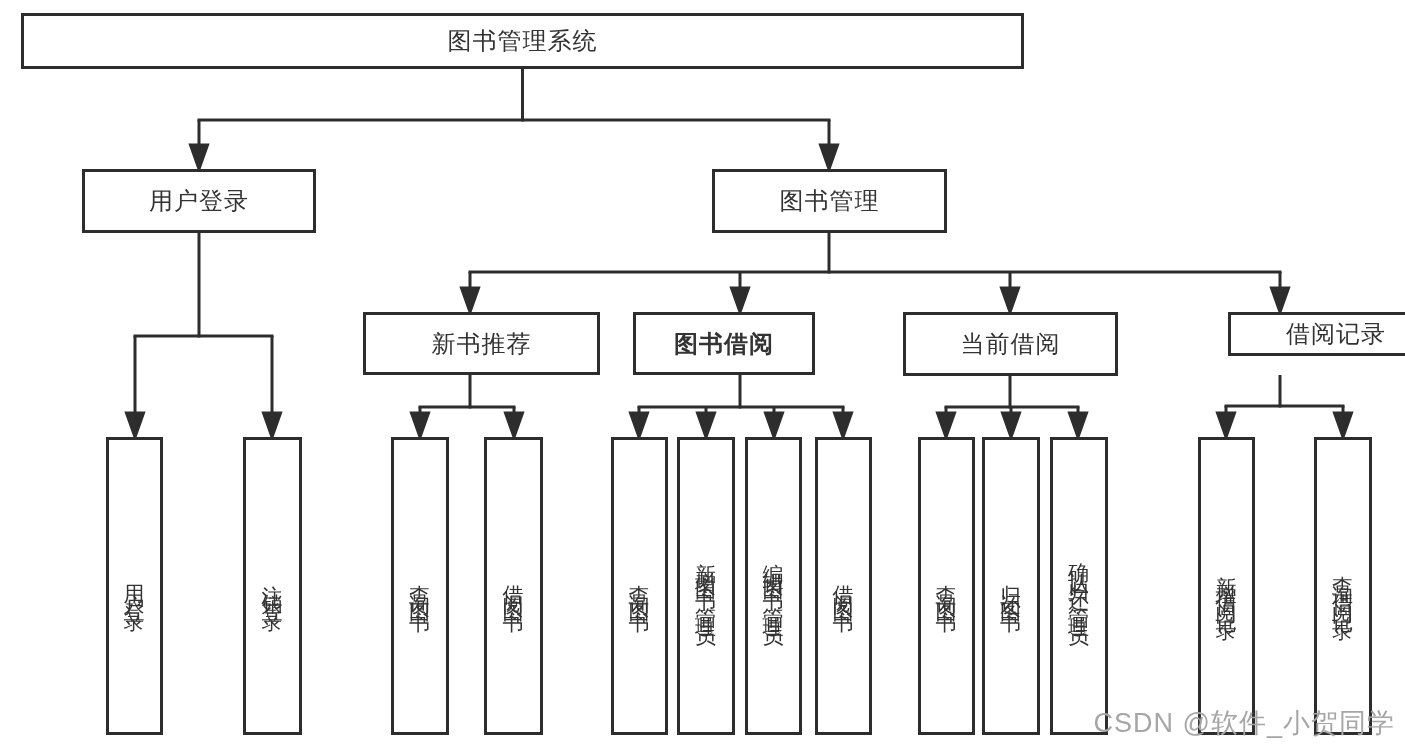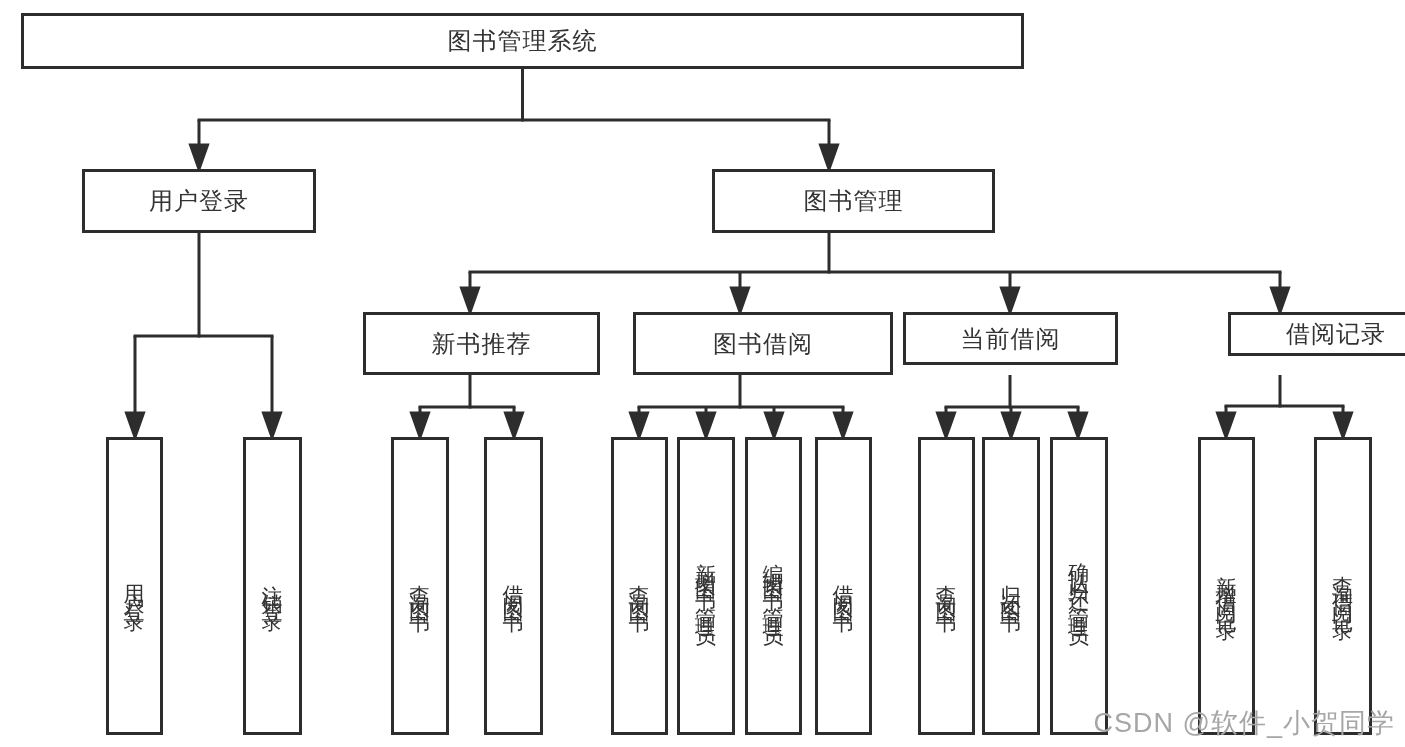--- a/index.html
+++ b/index.html
@@ -15,24 +15,24 @@
     position:absolute;
     box-sizing:border-box;
     background:#ffffff;
     border:3px solid #2d2d2d;
     display:flex; align-items:center; justify-content:center;
     color:#333333;
   }
   .h-label { font-size:24px; letter-spacing:1px; white-space:nowrap; }
   .node-root   { left:21px;  top:13px;  width:1003px; height:56px; }
   .node-l2-a   { left:82px;  top:169px; width:234px;  height:64px; }
-  .node-l2-b   { left:712px; top:169px; width:283px;  height:64px; }
+  .node-l2-b   { left:712px; top:169px; width:235px;  height:64px; }
   .node-l3-a   { left:363px; top:312px; width:237px;  height:63px; }
-  .node-l3-b   { left:633px; top:312px; width:260px;  height:63px; }
-  .node-l3-c   { left:903px; top:312px; width:215px;  height:53px; }
+  .node-l3-b   { left:633px; top:312px; width:182px;  height:63px;font-weight:bold; }
+  .node-l3-c   { left:903px; top:312px; width:215px;  height:64px; }
   .node-l3-d   { left:1228px;top:312px; width:216px;  height:44px; }
   .leaf { top:437px; height:298px; }
   .vtext {
     writing-mode:vertical-rl;
     font-size:21px;
     line-height:1;
     letter-spacing:9px;
     color:#333333;
     white-space:nowrap;
   }

